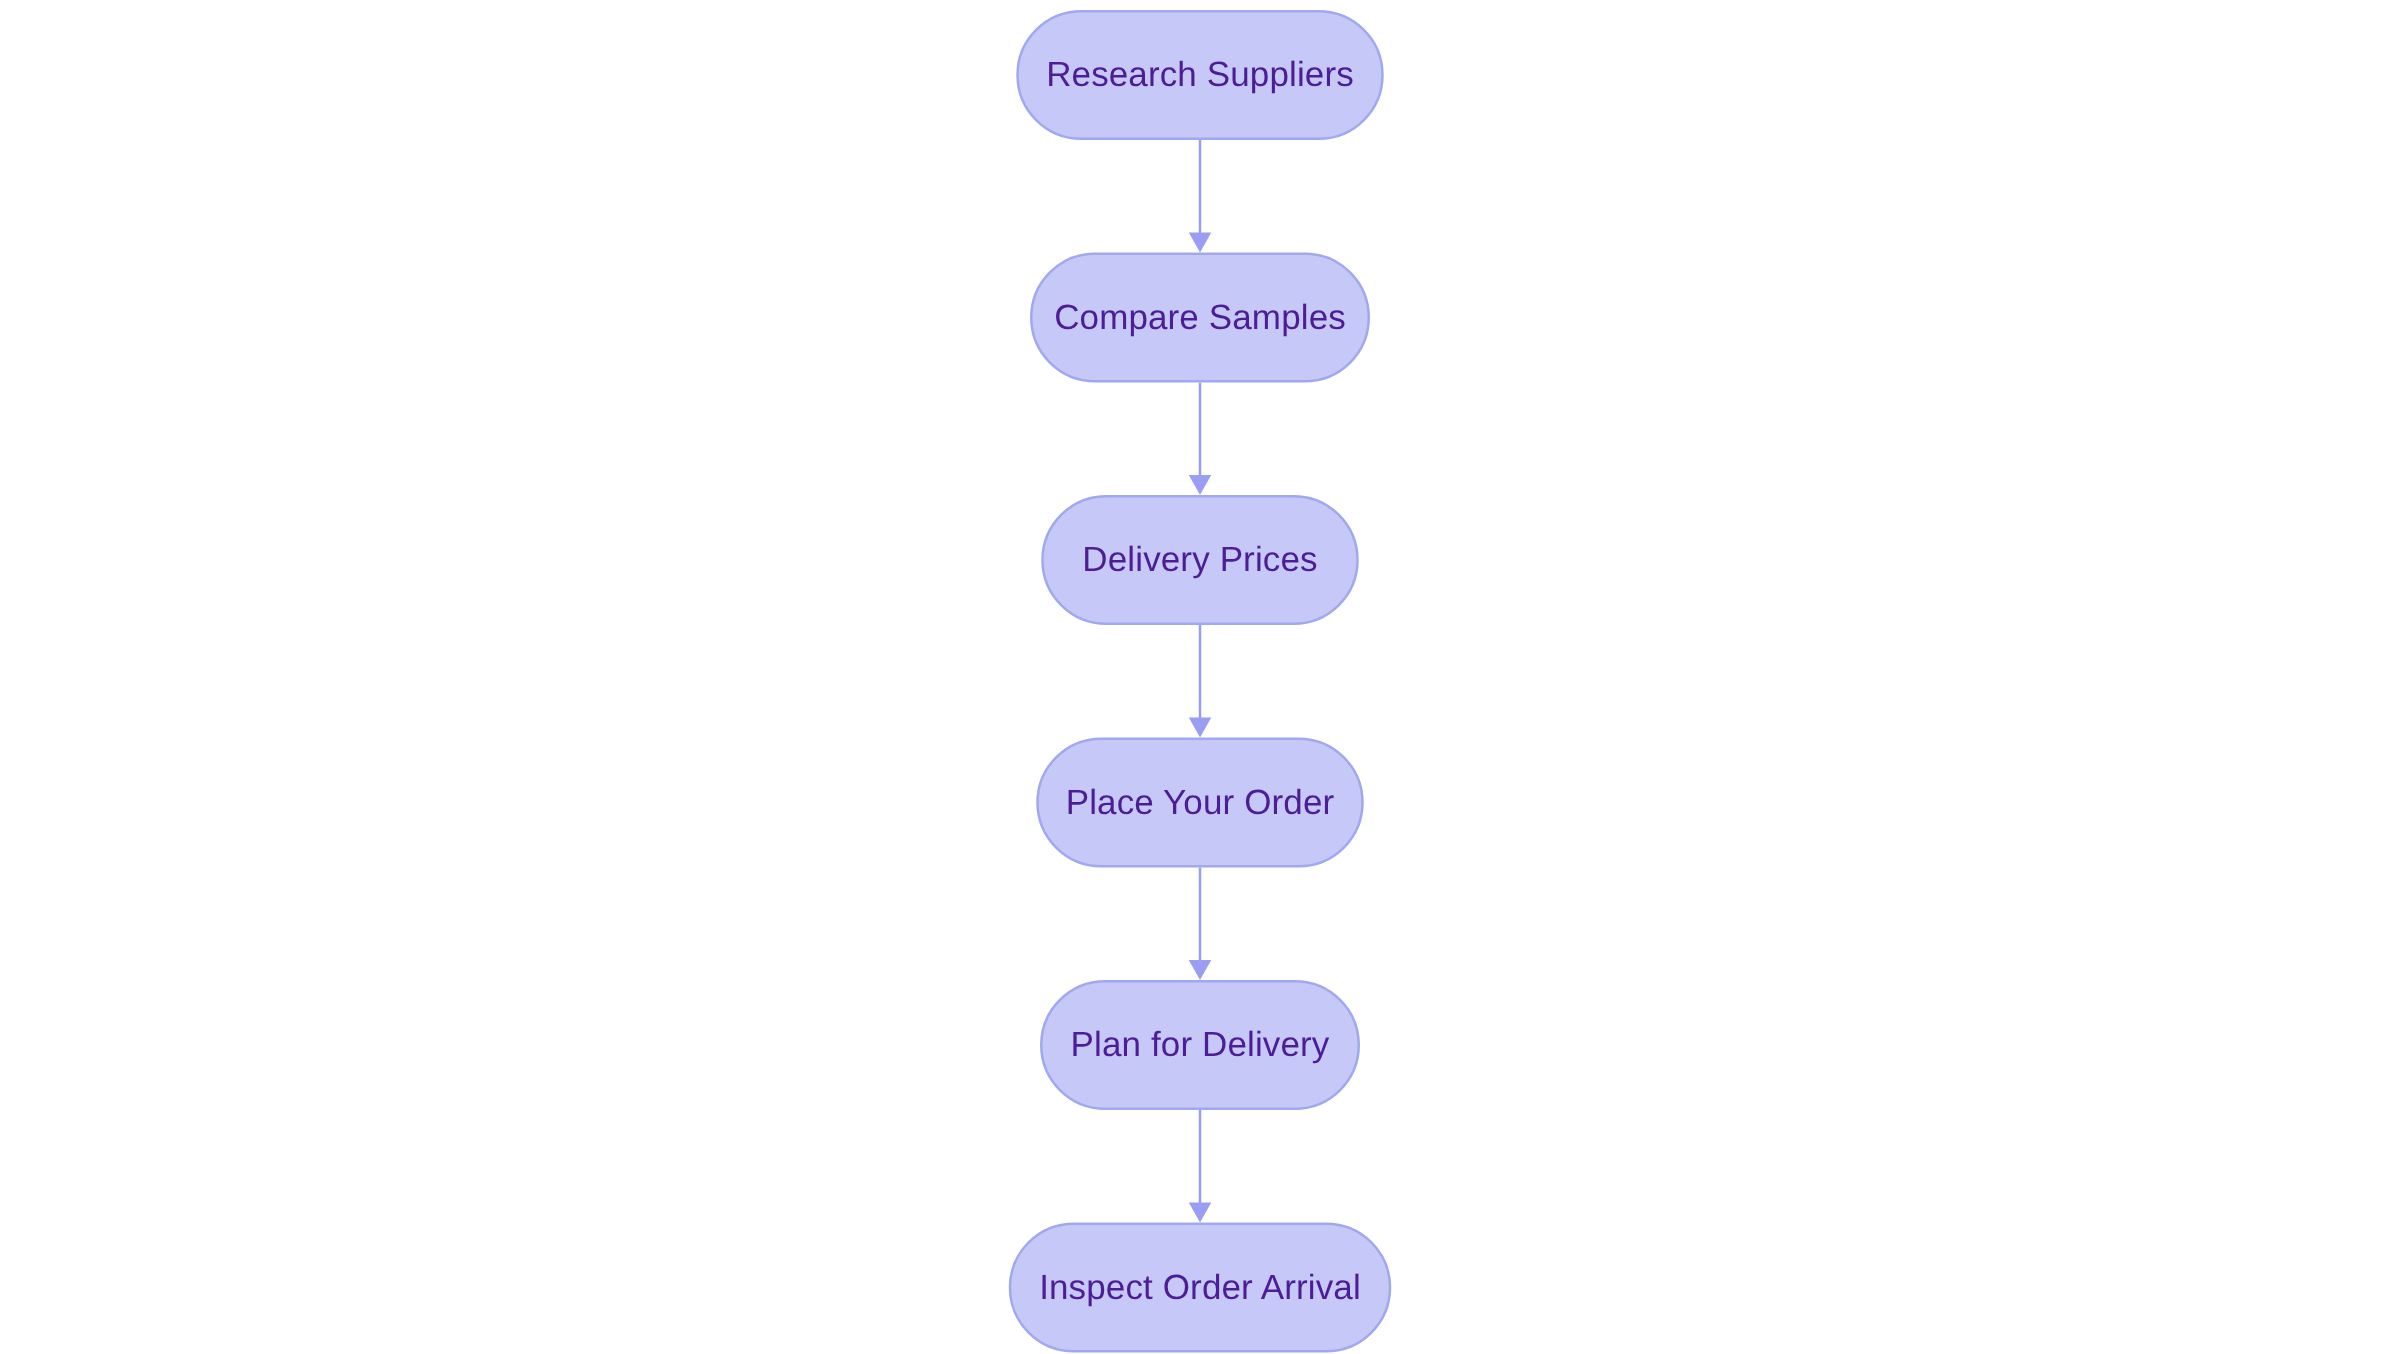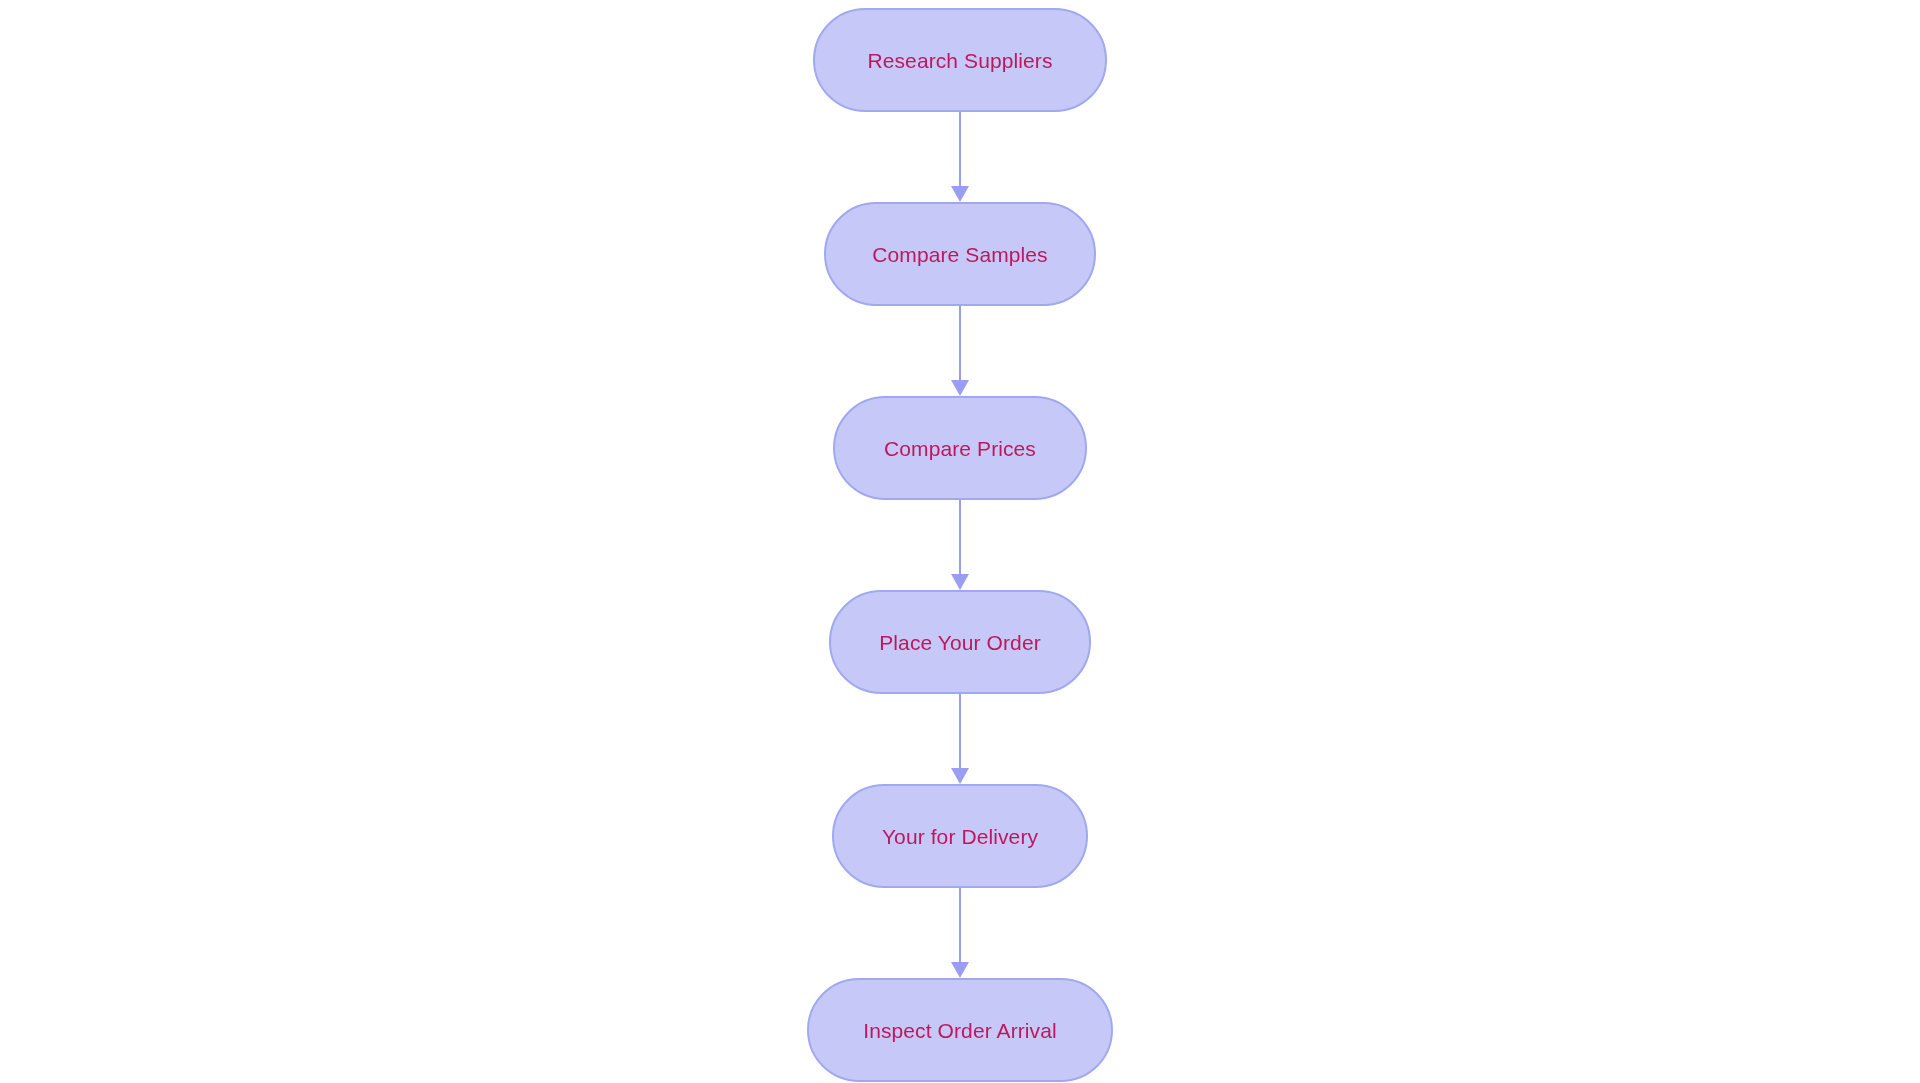--- a/index.html
+++ b/index.html
@@ -40,23 +40,23 @@
     align-items: center;
     justify-content: center;
     background: #c6c9f8;
     border: 2px solid #a0a8f0;
     border-radius: 52px;
     z-index: 2;
   }
 
   .node-label {
     font-family: "Liberation Sans", sans-serif;
-    font-size: 21px;
+    font-size: 28px;
     font-weight: 400;
-    color: #be185d;
+    color: #4c1d95;
     letter-spacing: 0.1px;
     white-space: nowrap;
     line-height: 1;
   }
 
   
   .node-w1 { width: 294px; }
   .node-w2 { width: 272px; }
   .node-w3 { width: 254px; }
   .node-w4 { width: 262px; }
@@ -114,39 +114,39 @@
     <div class="node node-w2">
       <span class="node-label">Compare Samples</span>
     </div>
 
     <div class="connector">
       <div class="conn-line"></div>
       <div class="conn-head"></div>
     </div>
 
     <div class="node node-w3">
-      <span class="node-label">Compare Prices</span>
+      <span class="node-label">Delivery Prices</span>
     </div>
 
     <div class="connector">
       <div class="conn-line"></div>
       <div class="conn-head"></div>
     </div>
 
     <div class="node node-w4">
       <span class="node-label">Place Your Order</span>
     </div>
 
     <div class="connector">
       <div class="conn-line"></div>
       <div class="conn-head"></div>
     </div>
 
     <div class="node node-w5">
-      <span class="node-label">Your for Delivery</span>
+      <span class="node-label">Plan for Delivery</span>
     </div>
 
     <div class="connector">
       <div class="conn-line"></div>
       <div class="conn-head"></div>
     </div>
 
     <div class="node node-w6">
       <span class="node-label">Inspect Order Arrival</span>
     </div>

